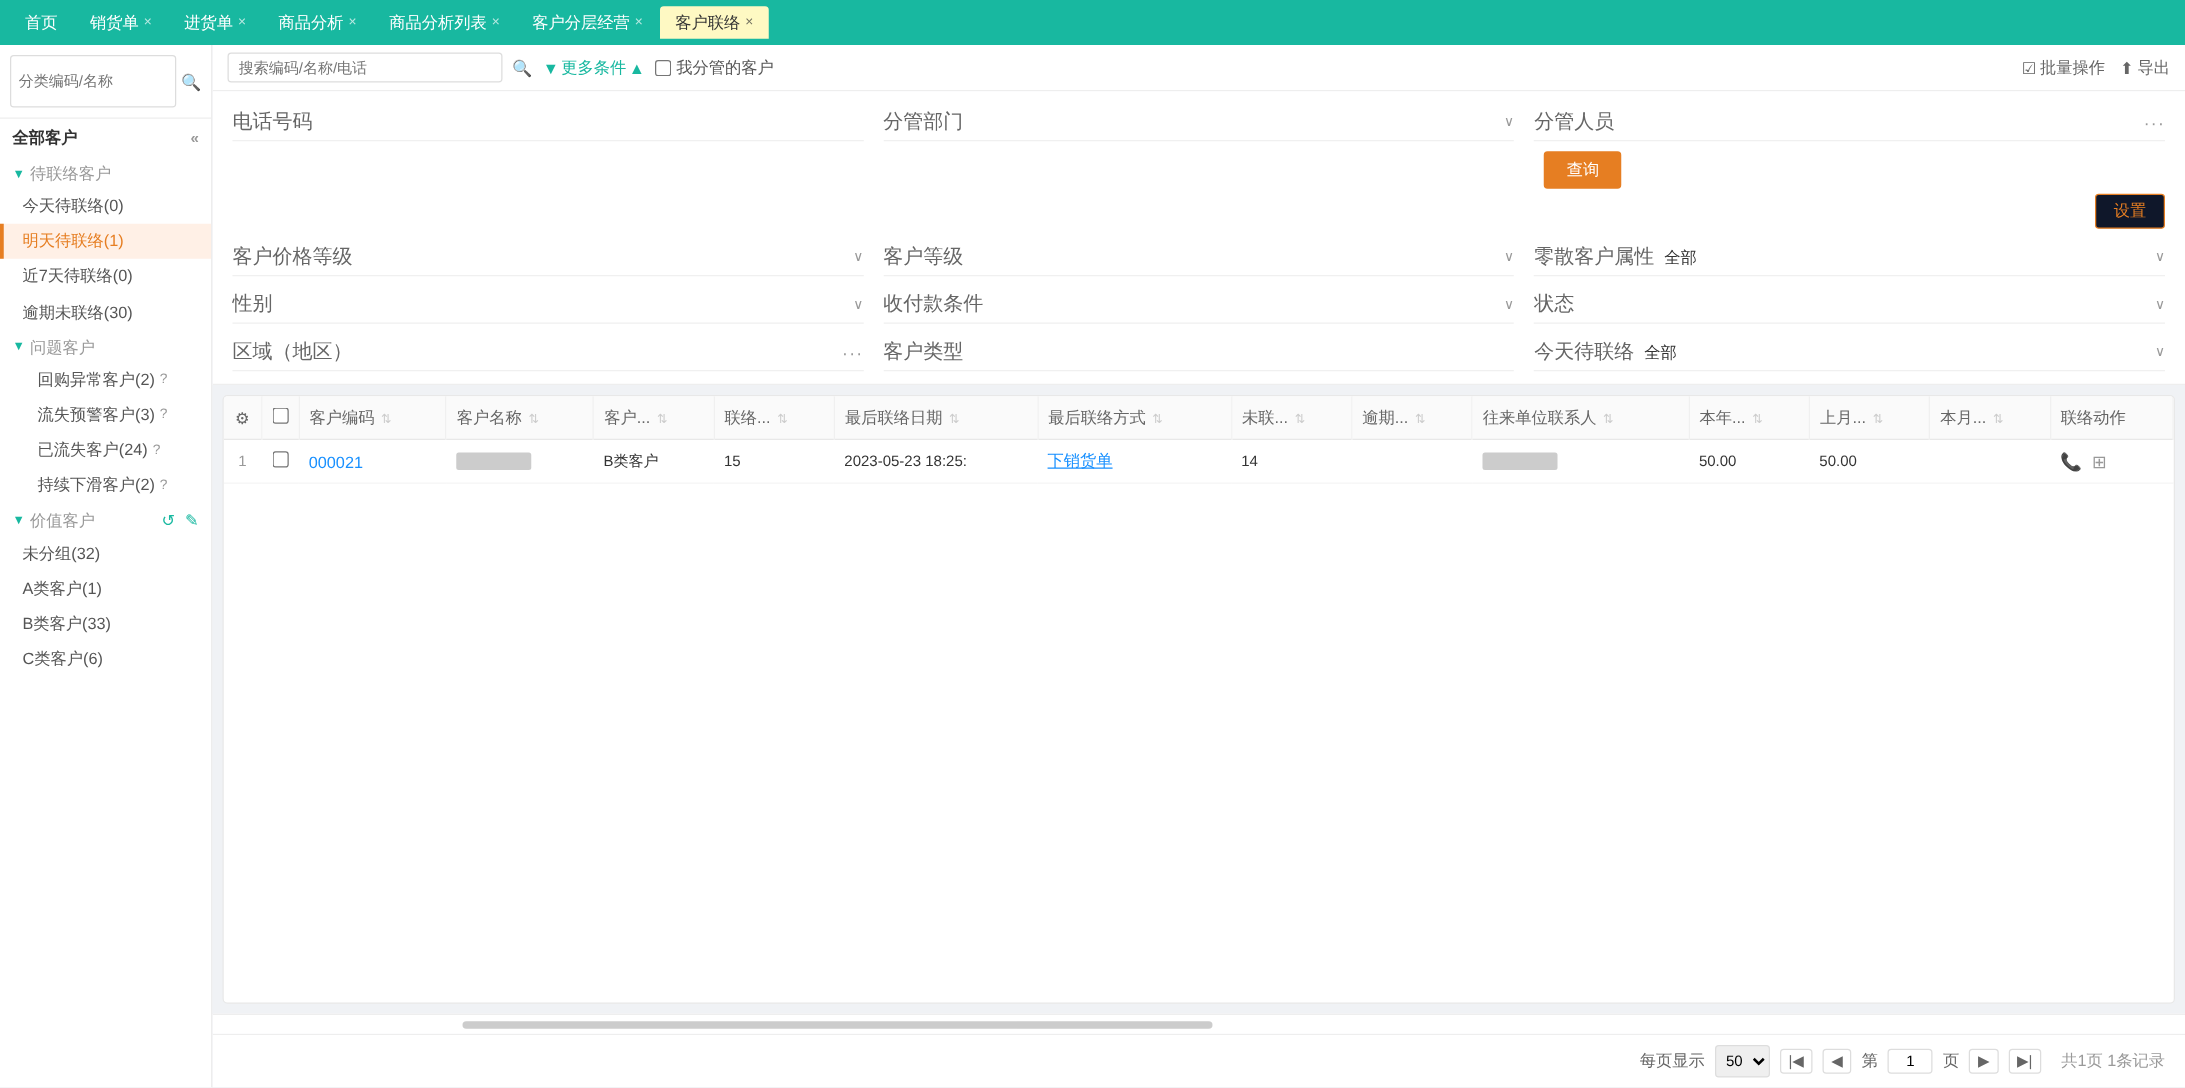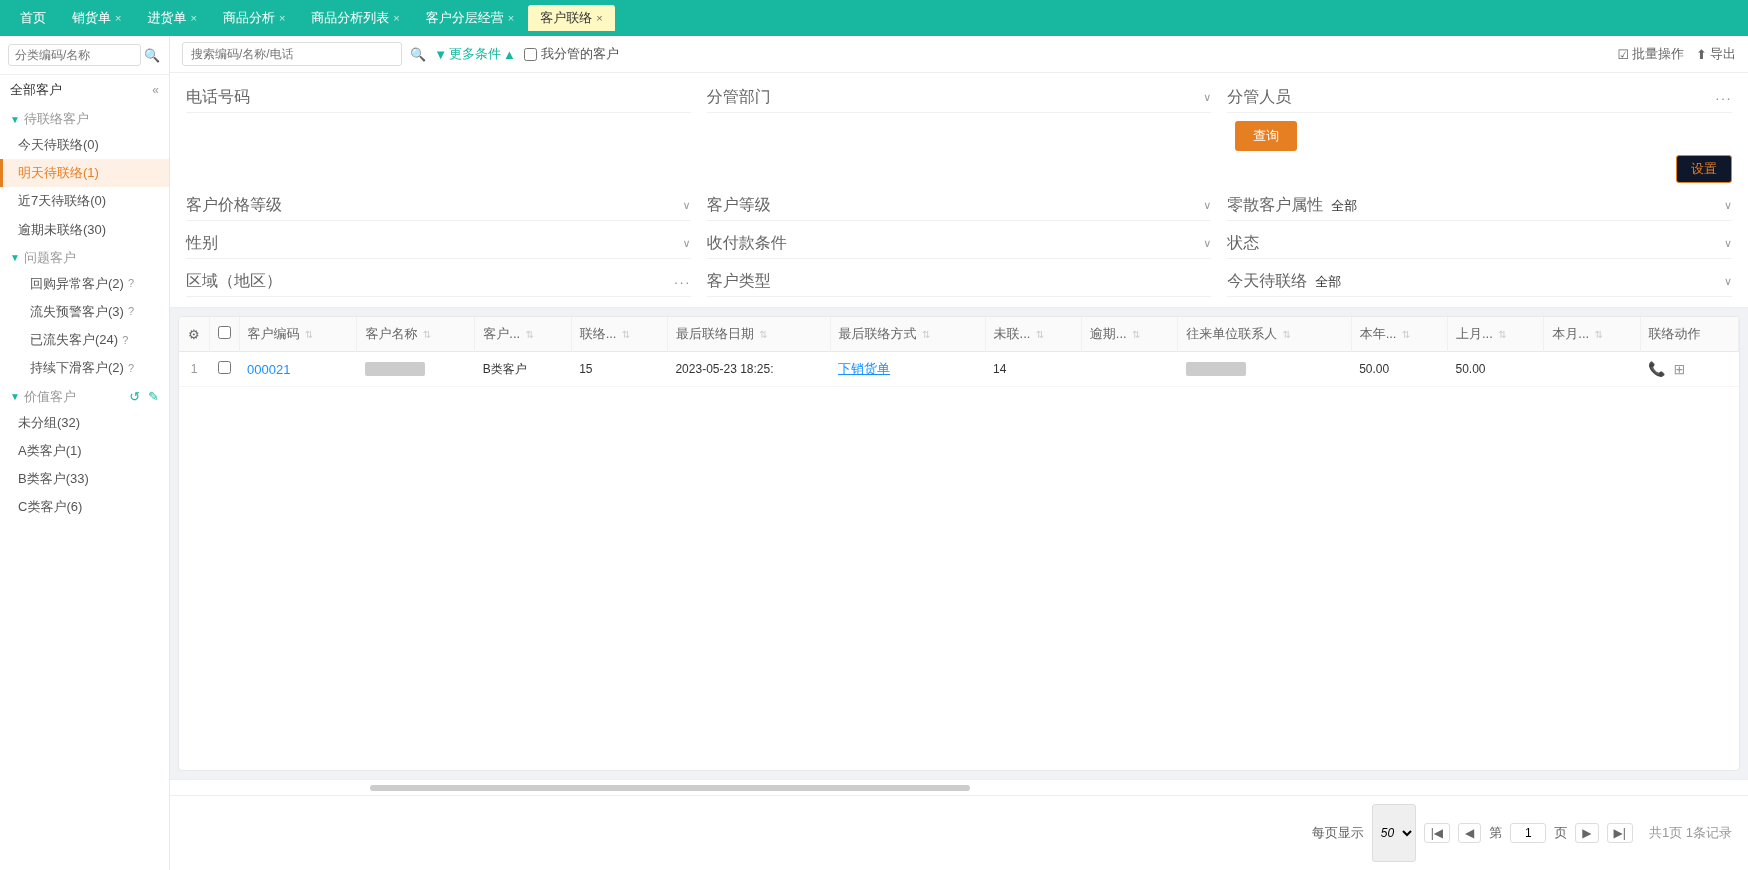--- a/index.html
+++ b/index.html
@@ -44,33 +44,33 @@
     }
     .sidebar-search {
       padding: 8px;
       display: flex;
       align-items: center;
       border-bottom: 1px solid #eee;
     }
     .sidebar-search input {
       border: 1px solid #ddd;
       border-radius: 3px;
-      padding: 3px 6px;
+      padding: 13px 6px;
       width: 100%;
       font-size: 12px;
       outline: none;
     }
     .sidebar-search .search-btn {
       margin-left: 4px;
       cursor: pointer;
       color: #666;
     }
     .sidebar-section-title {
       padding: 6px 10px;
-      font-weight: normal;
+      font-weight: bold;
       color: #333;
       display: flex;
       align-items: center;
       justify-content: space-between;
       cursor: pointer;
     }
     .sidebar-section-title .collapse-icon { color: #999; font-size: 12px; }
     .sidebar-group-label {
       padding: 5px 10px 3px;
       color: #999;
@@ -266,24 +266,23 @@
       align-items: center;
       justify-content: flex-end;
       border-top: 1px solid #eee;
       gap: 8px;
       font-size: 12px;
       color: #666;
     }
     .page-size-select {
       border: 1px solid #ddd;
       border-radius: 3px;
-      padding: 20px 4px;
-      font-size: 12px;
-      cursor: pointer;
-      font-style: italic;
+      padding: 4px 4px;
+      font-size: 12px;
+      cursor: pointer;
     }
     .page-nav-btn {
       border: 1px solid #ddd;
       background: #fff;
       padding: 2px 6px;
       border-radius: 3px;
       cursor: pointer;
       color: #666;
       font-size: 12px;
     }

